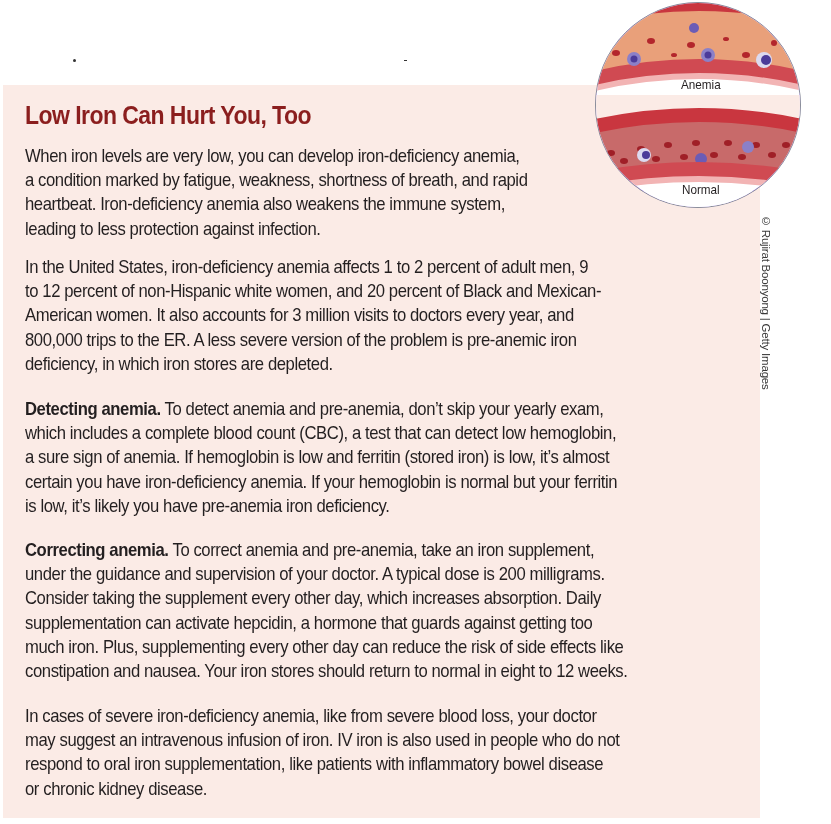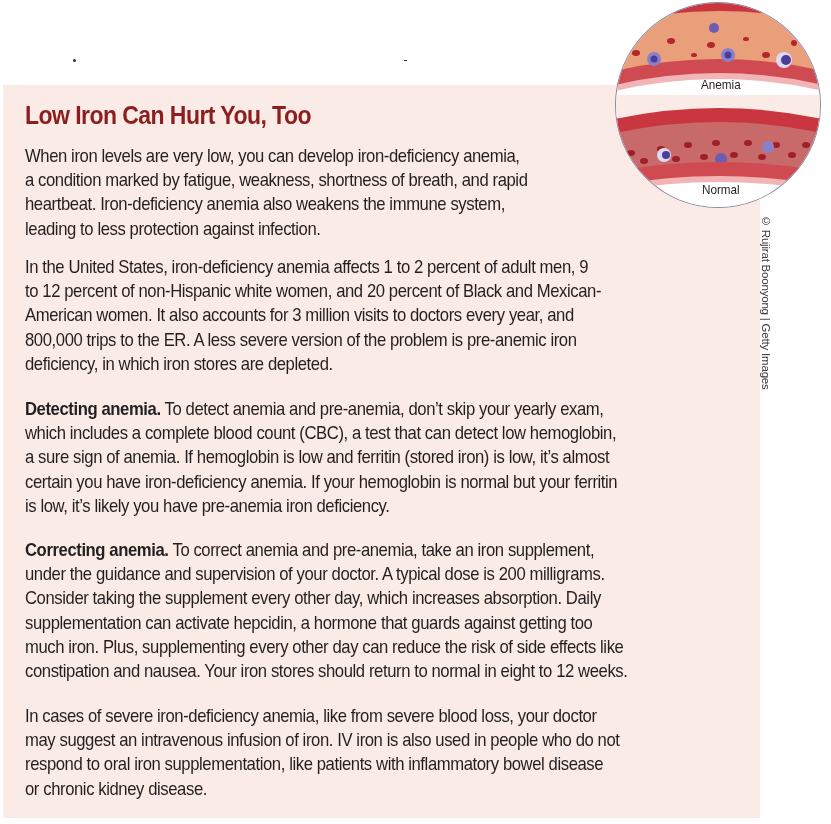--- a/index.html
+++ b/index.html
@@ -21,21 +21,21 @@
   }
   .body-text {
     position: absolute; left: 25px;
     font-size: 18.5px; line-height: 24.2px; color: #231f20;
     letter-spacing: -0.45px;
     transform: scaleX(0.9); transform-origin: left top;
   }
   .body-text .line { display: block; white-space: nowrap; }
   .body-text b { font-weight: bold; }
   .illus {
-    position: absolute; left: 615px; top: 2px; width: 206px; height: 206px;
+    position: absolute; left: 595px; top: 2px; width: 206px; height: 206px;
     border-radius: 50%; overflow: hidden; border: 1.5px solid #8a8f98;
     background: #8b5cf6; box-sizing: border-box; text-align: center;
   }
   .credit {
     position: absolute; left: 760px; top: 215px;
     writing-mode: vertical-rl; font-size: 11.5px; color: #3a3a3a;
     letter-spacing: -0.2px; white-space: nowrap;
   }
 </style>
 </head>

